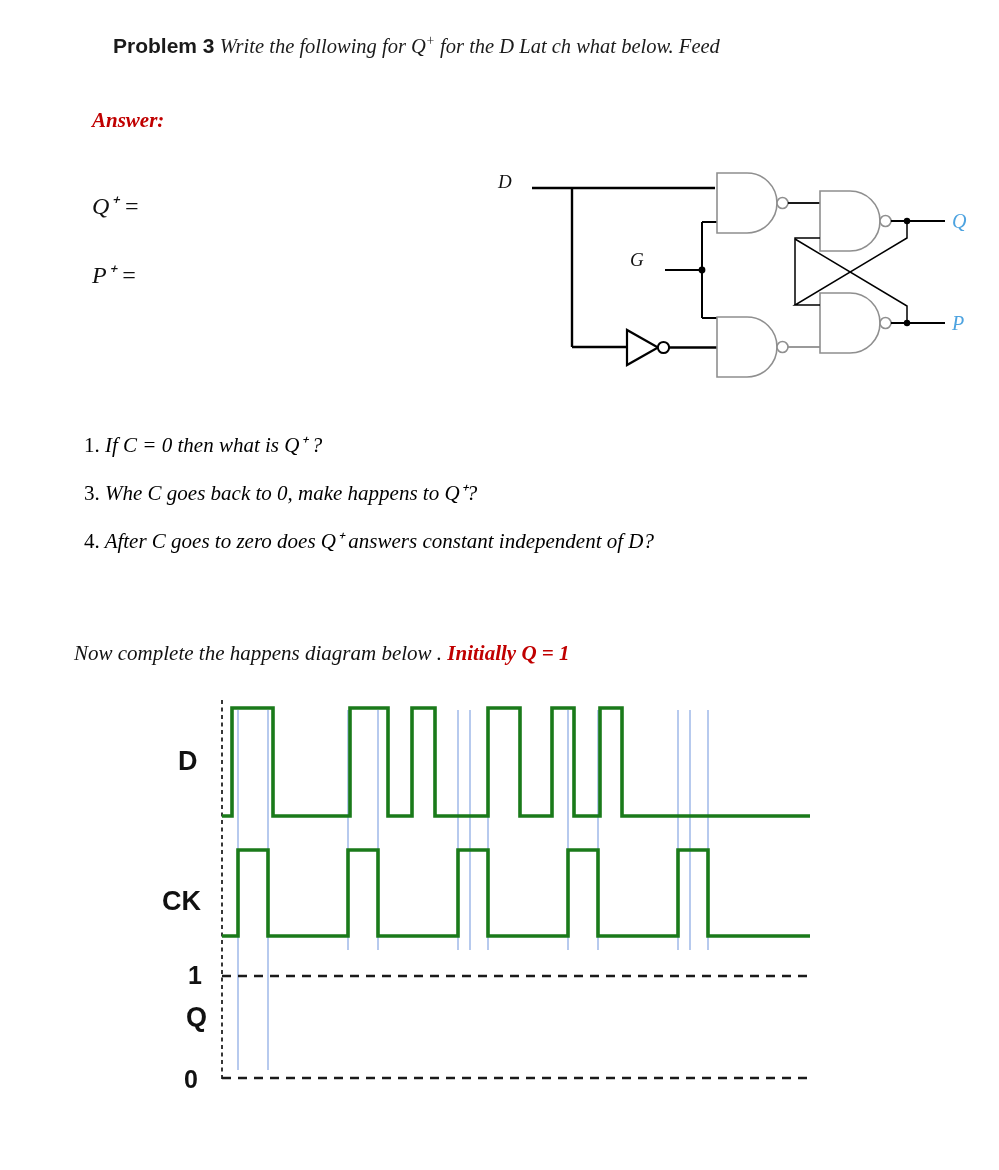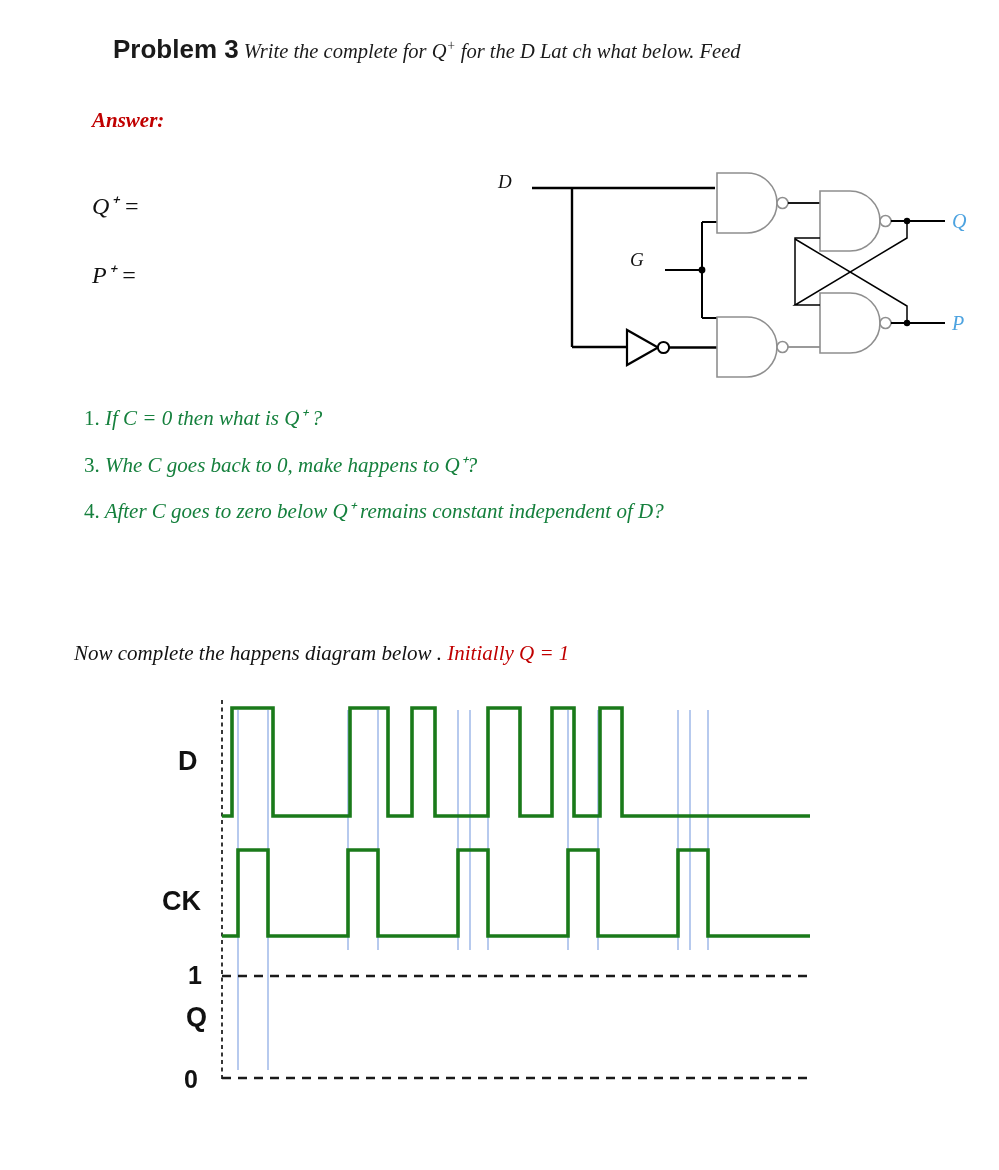--- a/index.html
+++ b/index.html
@@ -24,21 +24,21 @@
     top: 30px;
     width: 830px;
     font-size: 20.5px;
     line-height: 1.52;
     color: #1a1a1a;
   }
   #problem-statement .bold-label {
     font-weight: bold;
     font-style: normal;
     font-family: "Liberation Sans", sans-serif;
-    font-size: 26px;
+    font-size: 21px;
   }
   #problem-statement .ital {
     font-style: italic;
   }
 
   .sup {
     font-size: 0.66em;
     vertical-align: super;
     line-height: 0;
   }
@@ -82,37 +82,39 @@
     left: 84px;
     top: 408px;
     width: 870px;
   }
   .question-item {
     font-size: 21px;
     font-style: italic;
     line-height: 1.0;
     margin-bottom: 25.5px;
     white-space: nowrap;
-    color: #15803d;
+    color: #000000;
+    margin-top: 27px;
   }
   .question-item .num {
     font-style: normal;
   }
 
   #complete-line {
     position: absolute;
     left: 74px;
     top: 641px;
     font-size: 21px;
     font-style: italic;
     white-space: nowrap;
     color: #111111;
   }
   #complete-line .red {
     color: #c00000;
+    font-weight: bold;
   }
 
   
   #timing-diagram {
     position: absolute;
     left: 150px;
     top: 688px;
     width: 720px;
     height: 420px;
   }
@@ -120,21 +122,21 @@
   .tick-label {
     font-family: "Liberation Sans", sans-serif;
     font-weight: bold;
     fill: #111111;
   }
 </style>
 </head>
 <body>
 
 <div id="problem-statement">
-  <span class="bold-label">Problem 3</span><span class="ital"> </span><span class="ital">Write  the complete for Q</span><span class="ital sup">+</span><span class="ital"> for the D Lat ch    what below.  Feed</span><br>
+  <span class="bold-label">Problem 3</span><span class="ital"> </span><span class="ital">Write  the following for Q</span><span class="ital sup">+</span><span class="ital"> for the D Lat ch    what below.  Feed</span><br>
 </div>
 
 <div id="answer-heading">Answer:</div>
 
 <div class="equation-line" id="equation-q">Q⁺ =</div>
 <div class="equation-line" id="equation-p">P⁺ =</div>
 
 <div id="circuit-diagram">
   <svg width="500" height="220" viewBox="0 0 500 220" xmlns="http://www.w3.org/2000/svg">
     <defs>
@@ -219,21 +221,21 @@
   <div class="question-item">
     <span class="num">1.</span>
     <span>If C = 0 then what is Q⁺ ?</span>
   </div>
   <div class="question-item">
     <span class="num">3.</span>
     <span>Whe C goes back to 0, make happens to Q⁺?</span>
   </div>
   <div class="question-item">
     <span class="num">4.</span>
-    <span>After C goes to zero below Q⁺ remains constant independent of D?</span>
+    <span>After C goes to zero does Q⁺ answers constant independent of D?</span>
   </div>
 </div>
 
 <div id="complete-line">
   <span>Now complete the happens diagram below . </span><span class="red">Initially Q = 1</span>
 </div>
 
 <div id="timing-diagram">
   <svg width="720" height="420" viewBox="0 0 720 420" xmlns="http://www.w3.org/2000/svg">
 

